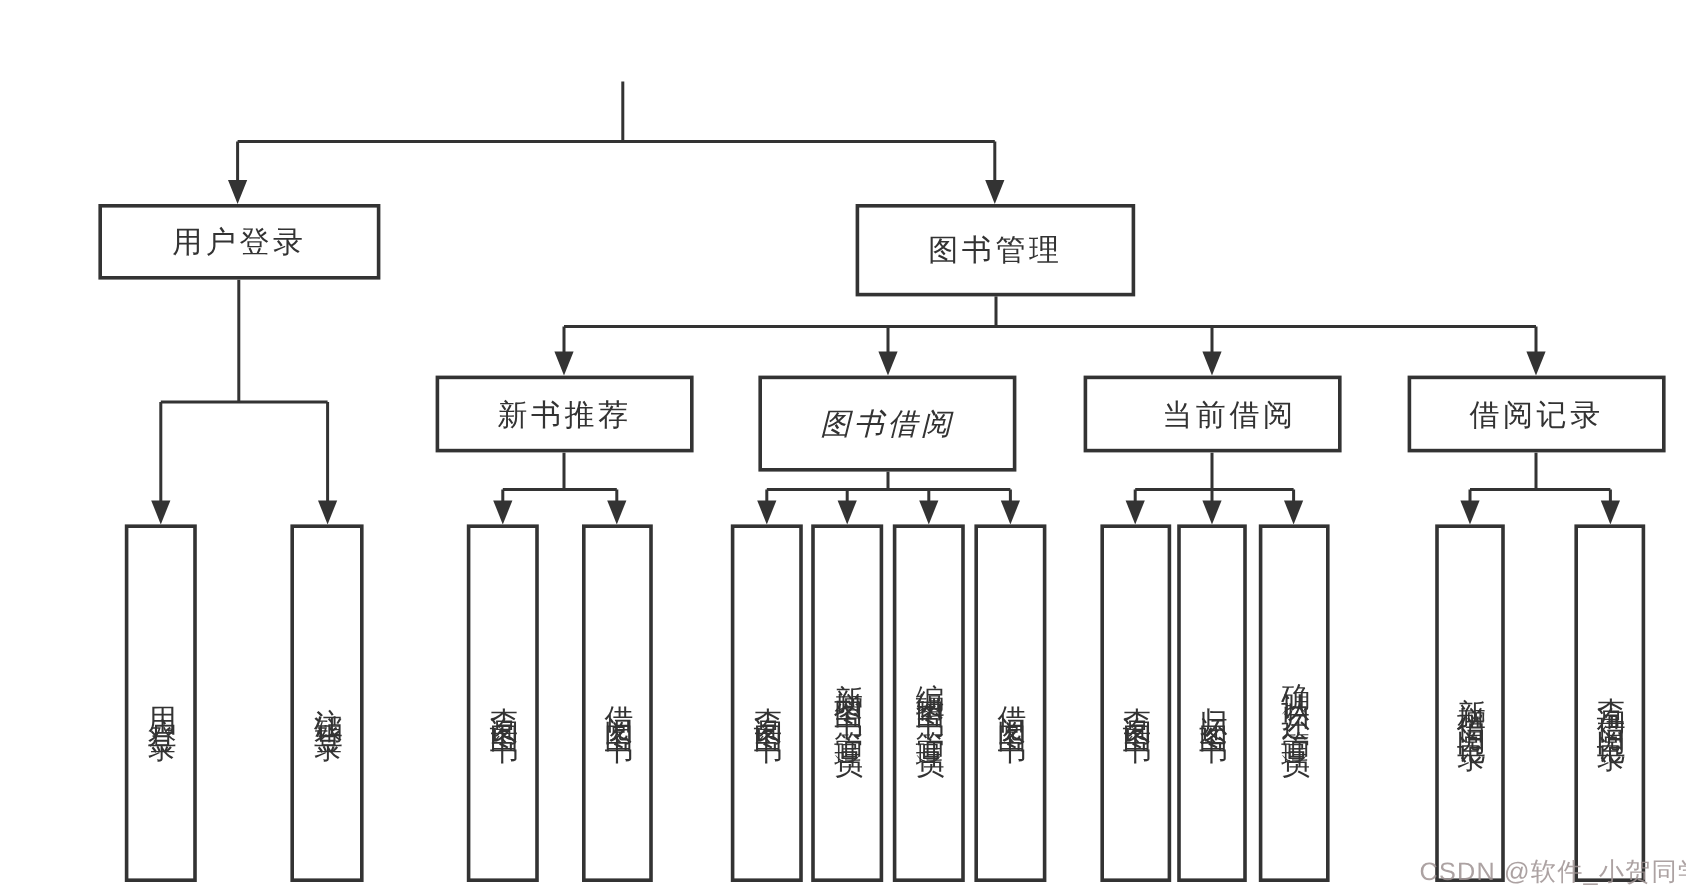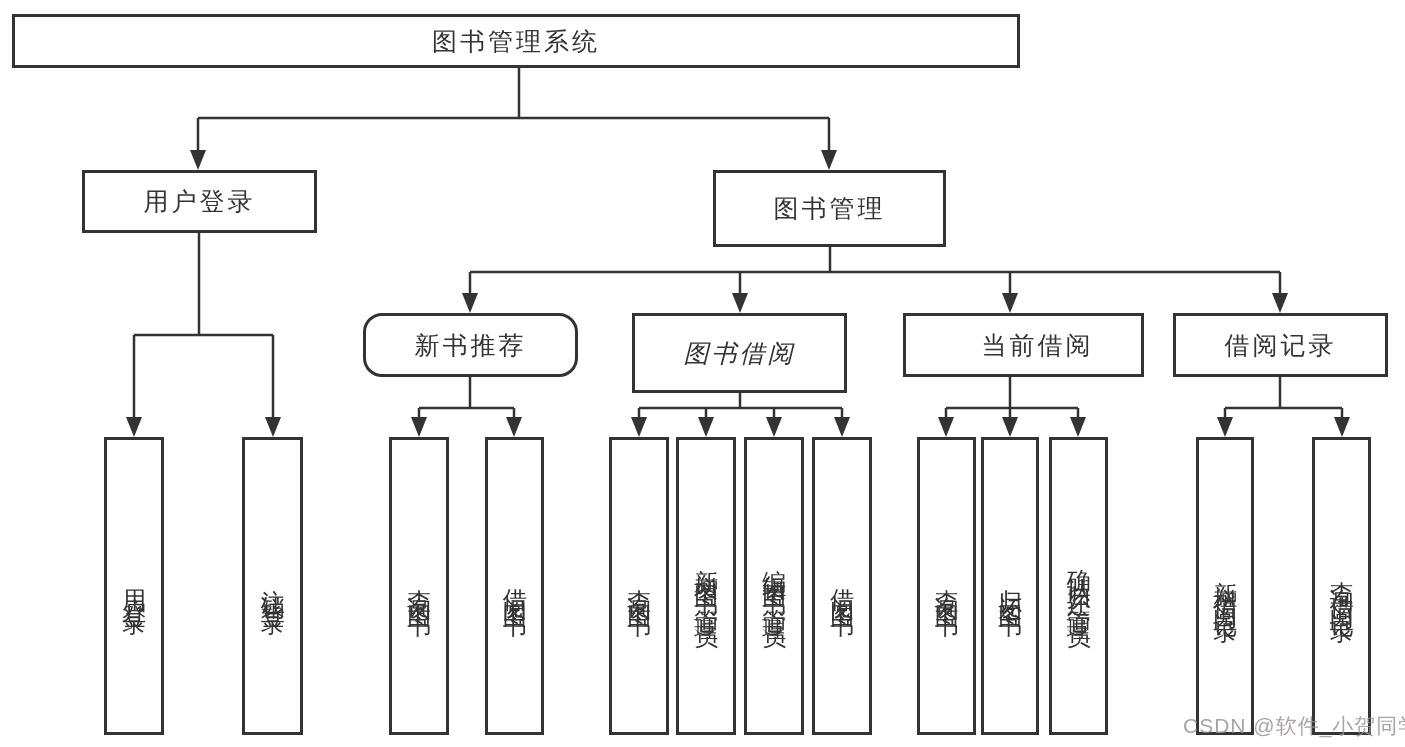--- a/index.html
+++ b/index.html
@@ -39,23 +39,23 @@
     font-size: 24px;
     letter-spacing: 8px;
     line-height: 1.1;
     color: #333333;
     white-space: nowrap;
   }
   
   .n-root  { left: 12px;  top: 14px;  width: 1008px; height: 54px; }
   .n-l2a   { left: 82px;  top: 170px; width: 235px;  height: 63px; }
   .n-l2b   { left: 713px; top: 170px; width: 233px;  height: 77px; }
-  .n-l3a   { left: 363px; top: 313px; width: 215px;  height: 64px; border-radius: 19px; }
+  .n-l3a   { left: 363px; top: 313px; width: 215px;  height: 64px; }
   .n-l3b   { left: 632px; top: 313px; width: 215px;  height: 80px; font-style: italic; }
-  .n-l3c   { left: 903px; top: 313px; width: 241px;  height: 64px; padding-left: 28px; }
+  .n-l3c   { left: 903px; top: 313px; width: 215px;  height: 64px; padding-left: 28px; }
   .n-l3d   { left: 1173px;top: 313px; width: 215px;  height: 64px; }
   .leaf    { top: 437px; height: 298px; }
   .lf0  { left: 104px;  width: 60px; }
   .lf1  { left: 242px;  width: 61px; }
   .lf2  { left: 389px;  width: 60px; }
   .lf3  { left: 485px;  width: 59px; }
   .lf4  { left: 609px;  width: 60px; }
   .lf5  { left: 676px;  width: 60px; }
   .lf6  { left: 744px;  width: 60px; }
   .lf7  { left: 812px;  width: 60px; }
@@ -113,23 +113,20 @@
       <polygon points="766,417 782,417 774,437"></polygon>
       <polygon points="834,417 850,417 842,437"></polygon>
       <polygon points="938,417 954,417 946,437"></polygon>
       <polygon points="1002,417 1018,417 1010,437"></polygon>
       <polygon points="1070,417 1086,417 1078,437"></polygon>
       <polygon points="1217,417 1233,417 1225,437"></polygon>
       <polygon points="1334,417 1350,417 1342,437"></polygon>
     </g>
   </svg>
 
-  <div class="node n-root">
-    <span class="h-label">图书管理系统</span>
-  </div>
 
   <div class="node n-l2a">
     <span class="h-label">用户登录</span>
   </div>
   <div class="node n-l2b">
     <span class="h-label">图书管理</span>
   </div>
 
   <div class="node n-l3a">
     <span class="h-label">新书推荐</span>

